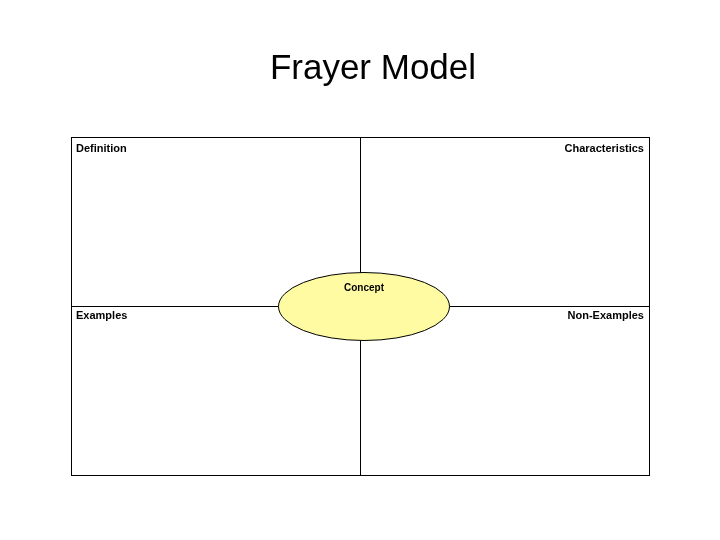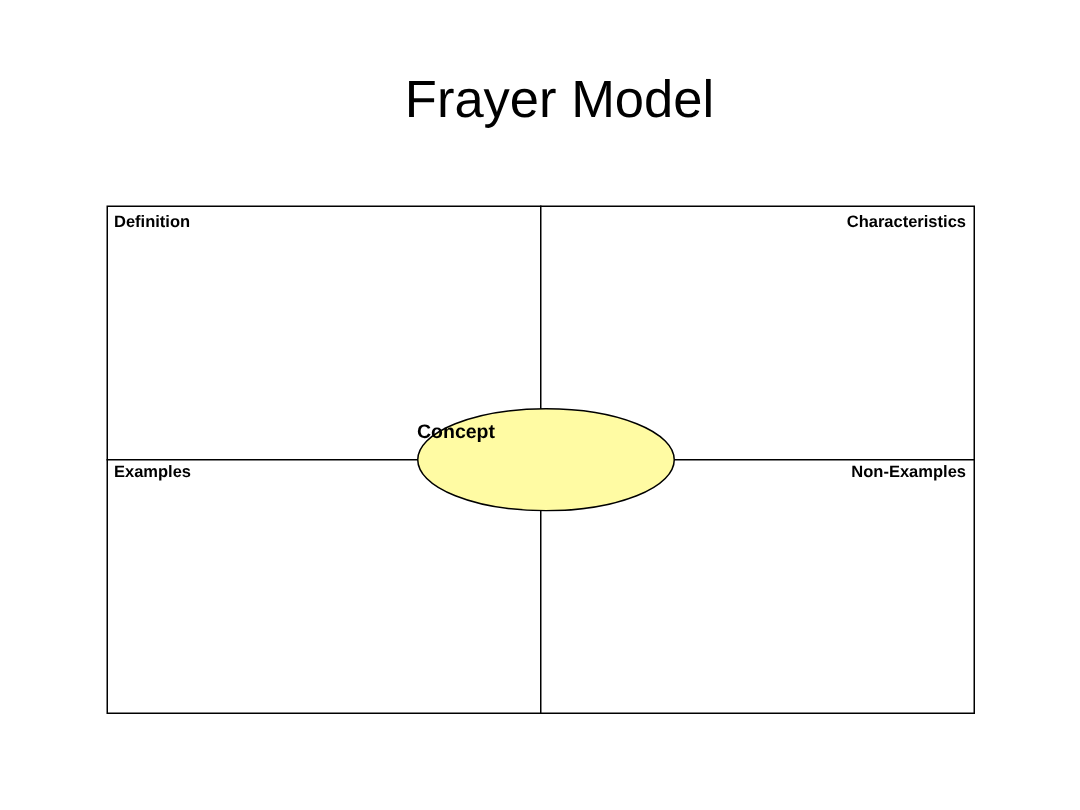--- a/index.html
+++ b/index.html
@@ -119,21 +119,22 @@
     left: 0; top: 0;
     width: 172px;
     height: 69px;
     display: block;
   }
   #concept-text {
     position: absolute;
     left: 0;
     top: 9px;
     width: 172px;
-    font-size: 13px;
+    text-align: center;
+    font-size: 10px;
     font-weight: bold;
     line-height: 13px;
     white-space: nowrap;
     color: #000000;
   }
 </style>
 </head>
 <body>
 
 <div id="slide" style="background: rgb(255, 255, 255);">

